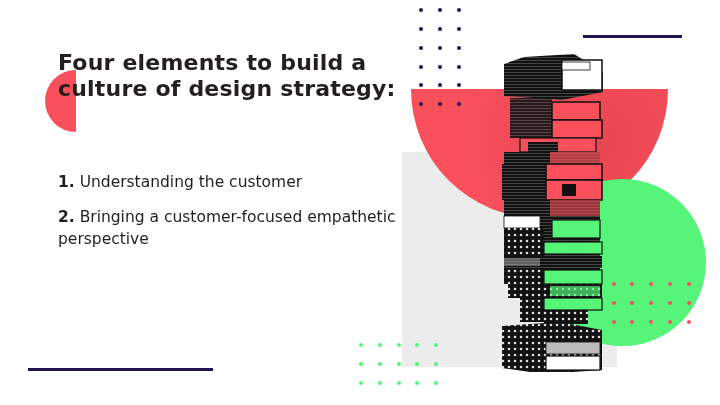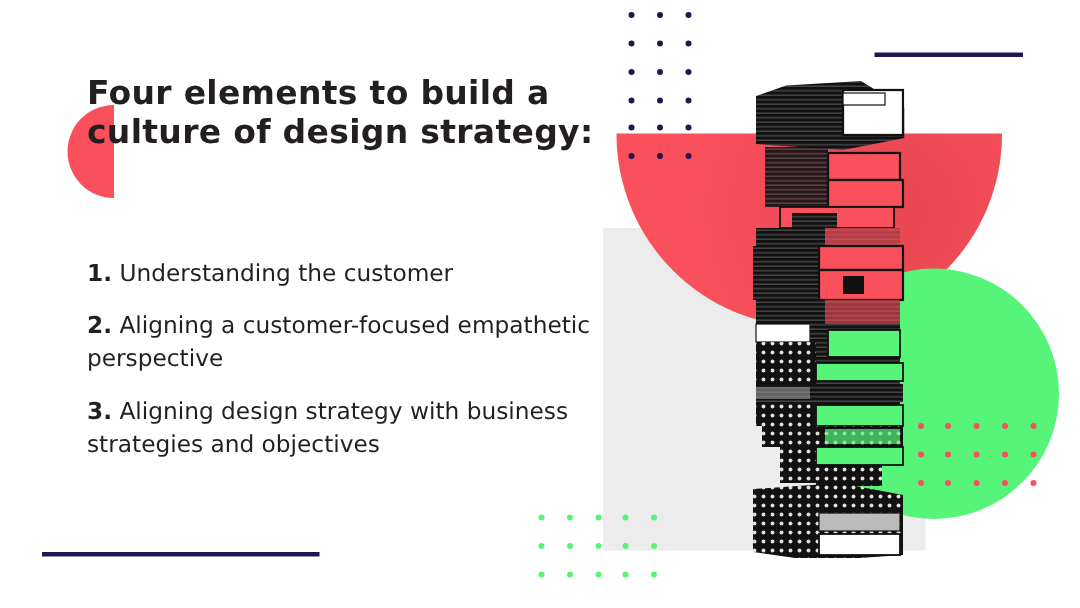--- a/index.html
+++ b/index.html
@@ -131,15 +131,14 @@
 
   <polygon points="2,274 60,270 102,278 102,318 44,322 2,316" fill="url(#dt)"></polygon>
   <rect x="46" y="290" width="54" height="12" fill="#bbbbbb" stroke="#111" stroke-width="0.8"></rect>
   <rect x="46" y="304" width="54" height="14" fill="#ffffff" stroke="#111" stroke-width="1.2"></rect>
 </svg>
 
 <div class="abs title">Four elements to build a culture of design strategy:</div>
 
 <div class="abs items">
   <div class="item"><span class="num">1.</span> <span>Understanding the customer</span></div>
-  <div class="item"><span class="num">2.</span> <span>Aligning a customer-focused empathetic perspective</span></div>
-  <div class="item"><span class="num">3.</span> <span>Aligning design strategy with business strategies and objectives</span></div>
+  <div class="item"><span class="num">2.</span> <span>Bringing a customer-focused empathetic perspective</span></div>
 </div>
 
 </body></html>

